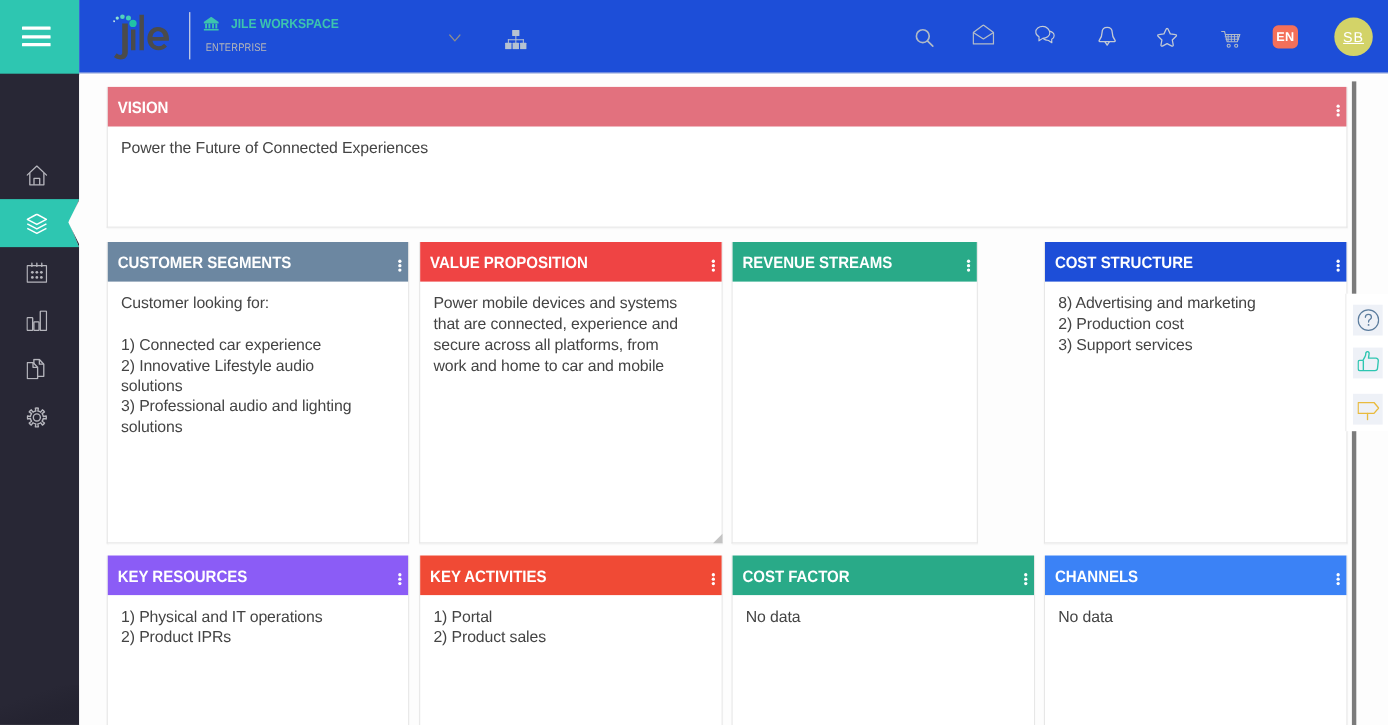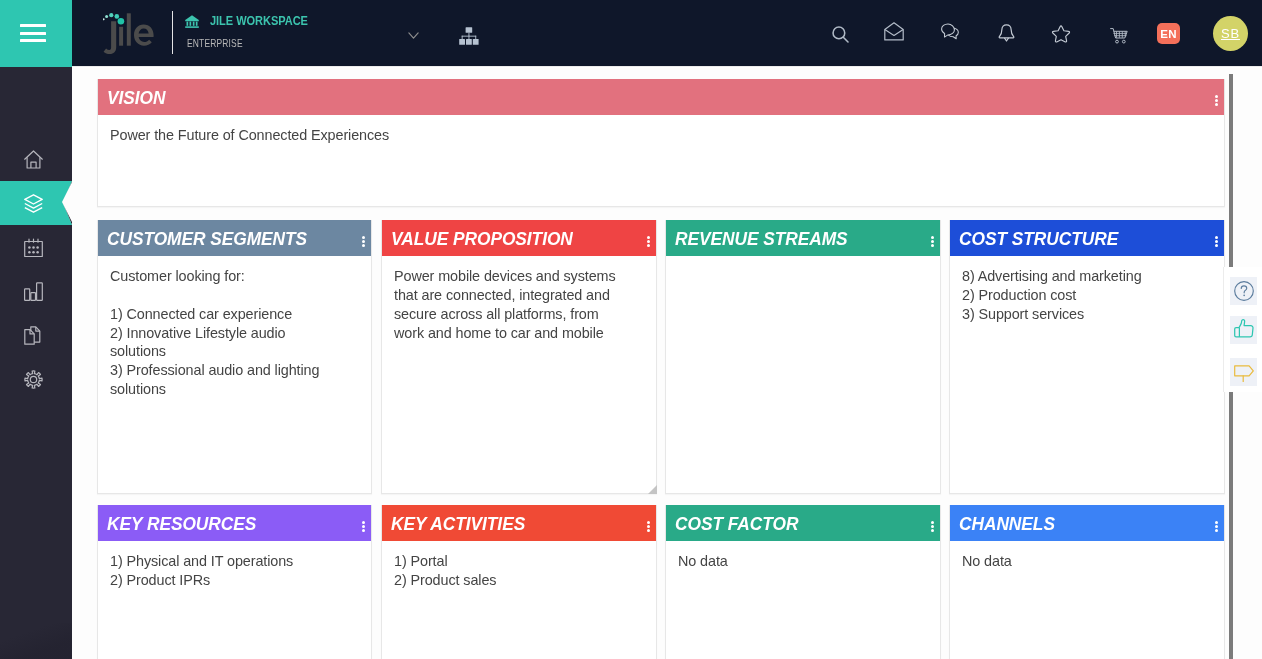--- a/index.html
+++ b/index.html
@@ -30,21 +30,21 @@
   .rail-item.active::before{
     content:""; position:absolute; right:0; top:0; width:10px; height:44px; background:#fdfdfd;
     clip-path: polygon(100% 0, 100% 100%, 10% 50%);
     z-index:-1;
   }
   .notch-white{ position:absolute; left:62px; top:180px; width:11px; height:44px; background:#fdfdfd; z-index:1;
     clip-path: polygon(100% 0, 100% 100%, 0 50%); }
   .rail-item svg { display:block; }
 
   
-  .header { position:absolute; left:72px; top:0; width:1190px; height:67px; background:#0f172a; border-bottom:1px solid #ececec; }
+  .header { position:absolute; left:72px; top:0; width:1190px; height:67px; background:#1d4ed8; border-bottom:1px solid #ececec; }
   .logo { position:absolute; left:31px; top:10px; width:56px; height:50px; }
   .hsep { position:absolute; left:100px; top:11px; width:1px; height:43px; background:#e4e4e6; }
   .ws { position:absolute; left:113px; top:13px; }
   .ws-title { display:flex; align-items:flex-end; height:14px; }
   .ws-title .bank { margin-right:11px; position:relative; top:1px; }
   .ws-name { color:#3cc4ae; font-size:12px; font-weight:bold; letter-spacing:-0.05px; line-height:12px;
              transform:scaleX(.92); transform-origin:left center;}
   .ws-sub { color:#b8b8b8; font-size:10.2px; letter-spacing:0.2px; margin-top:11px; margin-left:2px;
             transform:scaleX(.83); transform-origin:left center;}
   .chev { position:absolute; left:336px; top:26px; }
@@ -56,21 +56,21 @@
   .lang { position:absolute; width:23px; height:21px; border-radius:5px; background:#f4705a; color:#fff;
           font-size:11.5px; font-weight:bold; display:flex; align-items:center; justify-content:center; letter-spacing:.2px;}
   .avatar { position:absolute; width:35px; height:35px; border-radius:50%; background:#d3d368; color:#fff;
           font-size:13px; font-weight:normal; display:flex; align-items:center; justify-content:center; letter-spacing:.8px;text-decoration:underline;}
 
   
   .canvas { position:absolute; left:72px; top:68px; width:1190px; height:591px; background:#fdfdfd; overflow:hidden;}
   .card { position:absolute; background:#fff; border:1px solid #e7e7e7; border-top:none;
           box-shadow:0 1px 1px rgba(0,0,0,.03); }
   .card-hd { height:35.6px; display:flex; align-items:center; padding:0 3px 0 9px; color:#fff;
-             font-size:19px; font-weight:bold; letter-spacing:-0.05px;font-style:italic; }
+             font-size:15px; font-weight:bold; letter-spacing:-0.05px; }
   .card-hd .t { flex:1; transform:scaleX(.912); transform-origin:left center; position:relative; top:1.5px;}
   .kebab { width:12px; display:flex; flex-direction:column; align-items:center; justify-content:center; cursor:pointer;
            position:relative; left:1px; top:4px; }
   .kebab i { display:block; width:3px; height:3px; background:#fff; border-radius:50%; margin:0.6px 0; }
   .card-bd { padding:11.5px 31px 0 12px; font-size:14.4px; color:#444; line-height:18.85px; white-space:pre-wrap;
              letter-spacing:-0.1px;}
   .card-vision .card-bd { padding-right:12px; }
 
   .scrollbar { position:absolute; left:1157px; top:0; width:4px; height:593px; }
   .scrollthumb { position:absolute; left:0; top:5.5px; width:3.9px; height:586px; background:#7b7b7b; border-radius:0; }
@@ -280,24 +280,24 @@
         </div>
         <div class="card card-value-proposition" style="left: 309px; top: 152px; width: 276px; height: 274px;">
           <div class="card-hd" style="background:#ef4444">
             <span class="t">VALUE PROPOSITION</span>
             <span class="kebab">
               <i></i>
               <i></i>
               <i></i>
             </span>
           </div>
-          <div class="card-bd">Power mobile devices and systems that are connected, integrated and secure across all platforms, from work and home to car and mobile</div>
+          <div class="card-bd">Power mobile devices and systems that are connected, experience and secure across all platforms, from work and home to car and mobile</div>
           <div class="resize" style="right:-1px;bottom:-1px"></div>
         </div>
-        <div class="card card-revenue-streams" style="left: 593px; top: 152px; width: 276px; height: 274px;">
+        <div class="card card-revenue-streams" style="left: 593px; top: 152px; width: 224px; height: 274px;">
           <div class="card-hd" style="background:#29aa88">
             <span class="t">REVENUE STREAMS</span>
             <span class="kebab">
               <i></i>
               <i></i>
               <i></i>
             </span>
           </div>
         </div>
         <div class="card card-cost-structure" style="left: 877px; top: 152px; width: 276px; height: 274px;">

